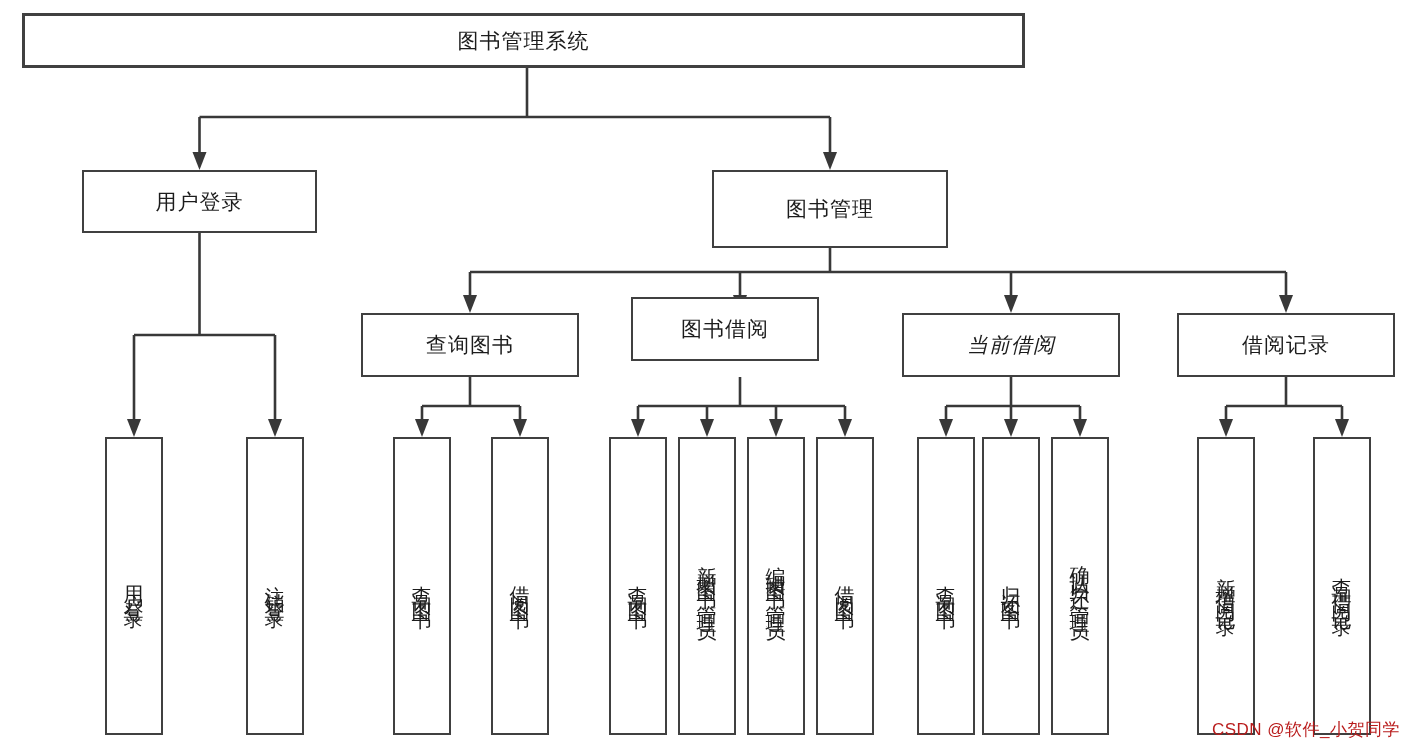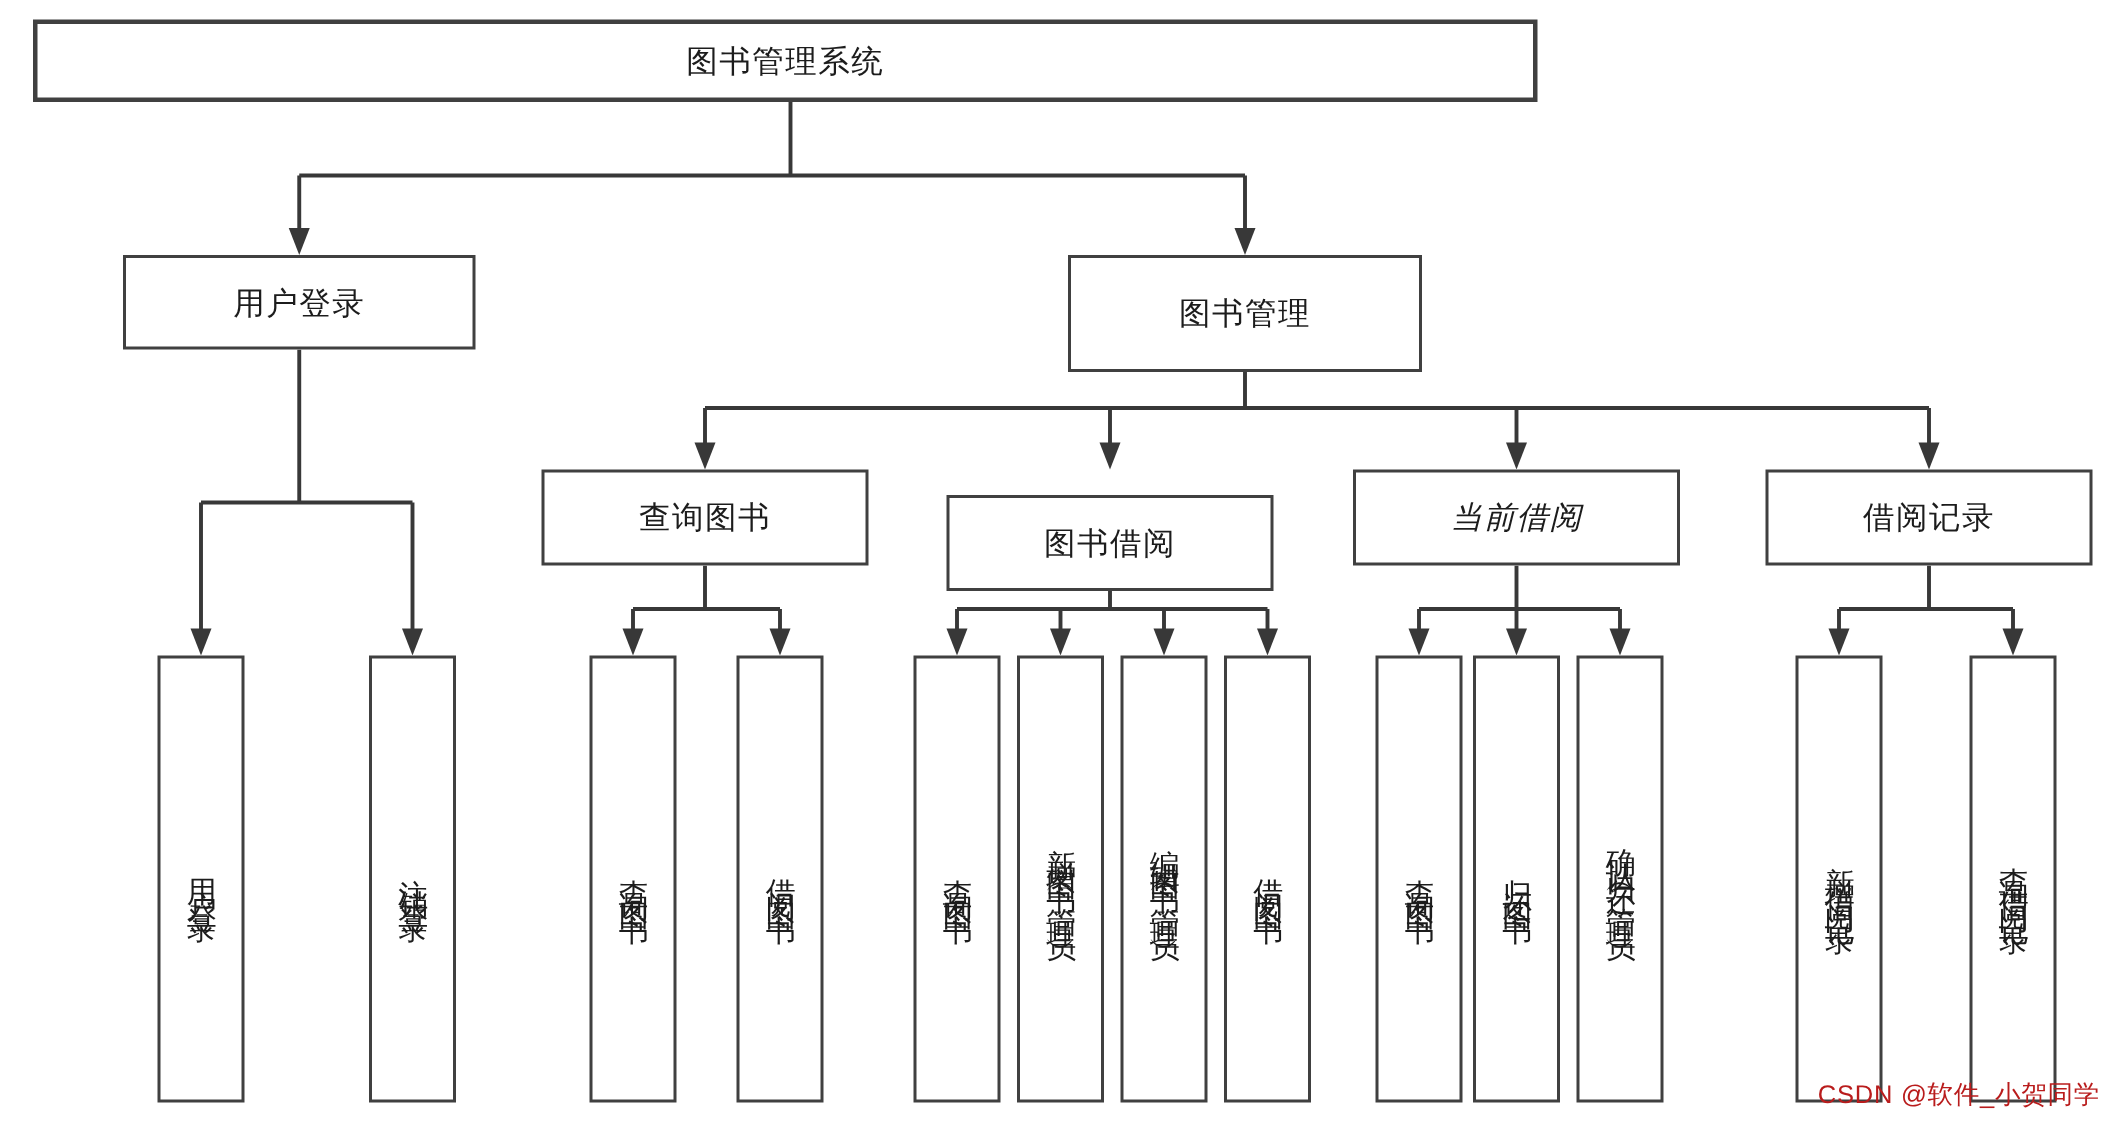--- a/index.html
+++ b/index.html
@@ -114,21 +114,21 @@
   <div class="node" style="left:82px; top:170px; width:235px; height:63px;">
     <span class="lbl">用户登录</span>
   </div>
   <div class="node" style="left:712px; top:170px; width:236px; height:78px;">
     <span class="lbl">图书管理</span>
   </div>
 
   <div class="node" style="left:361px; top:313px; width:218px; height:64px;">
     <span class="lbl">查询图书</span>
   </div>
-  <div class="node" style="left:631px; top:330px; width:218px; height:64px;">
+  <div class="node" style="left:631px; top:297px; width:188px; height:64px;">
     <span class="lbl">图书借阅</span>
   </div>
   <div class="node" style="left:902px; top:313px; width:218px; height:64px;font-style:italic;">
     <span class="lbl">当前借阅</span>
   </div>
   <div class="node" style="left:1177px; top:313px; width:218px; height:64px;">
     <span class="lbl">借阅记录</span>
   </div>
 
   <div class="node leaf" style="left:105px; top:437px; width:58px; height:298px;">

